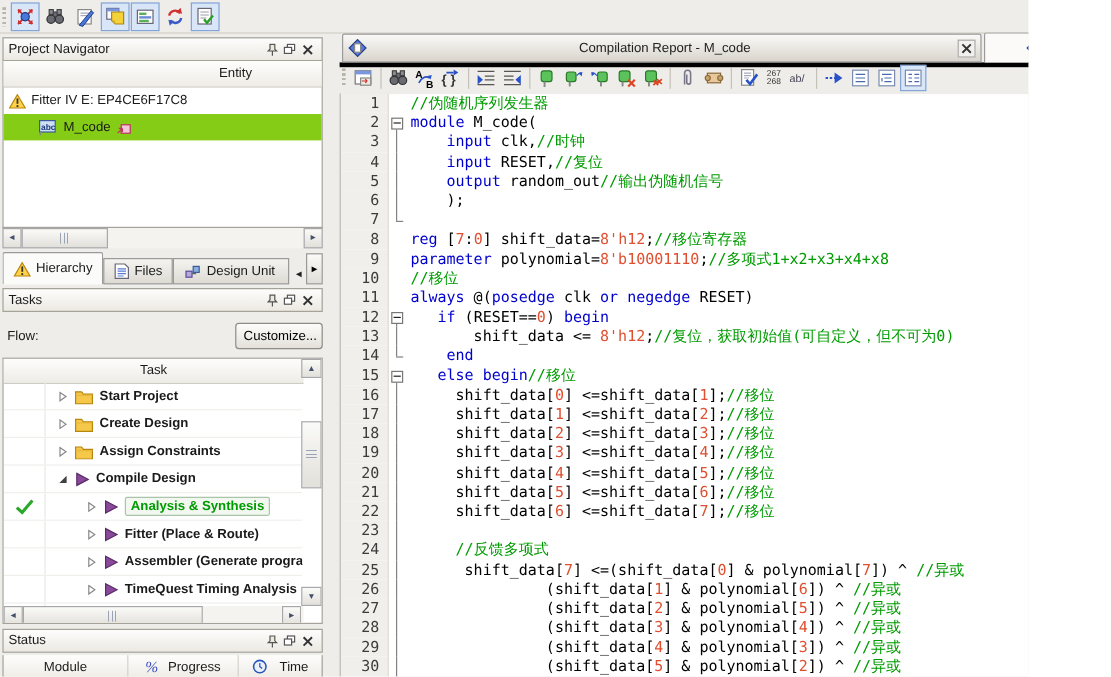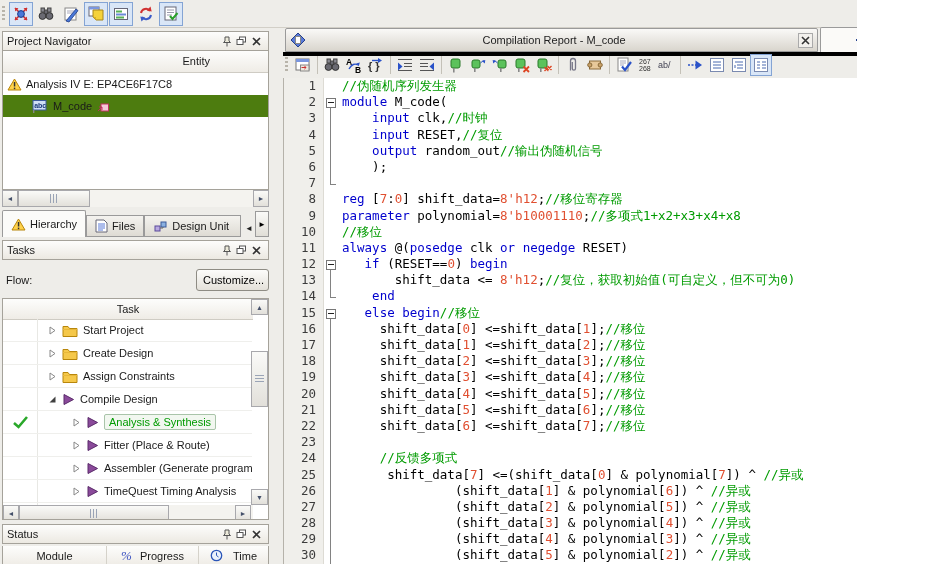--- a/index.html
+++ b/index.html
@@ -20,21 +20,21 @@
   .ptitle .cap{flex:1;}
   .pbtn{width:15px;height:14px;display:flex;align-items:center;justify-content:center;border:none;background:none;padding:0;}
   
   #pn-title{top:31px;}
   #pn-body{position:absolute;left:2px;top:51px;width:267px;height:139px;background:#fff;
            border:1px solid #a5a29a;border-top:none;box-sizing:border-box;}
   #entity-header{height:21px;border-bottom:1px solid #cfccc4;background:linear-gradient(#fdfdfc,#efece6);
                  line-height:21px;text-align:right;padding-right:58px;}
   .trow{height:22px;display:flex;align-items:center;}
   .trow .ic{flex:none;display:flex;margin-right:4px;}
-  #tree-module-row{background:#4d7c0f;}
+  #tree-module-row{background:#84cc16;}
   
   .sb-btn,.sb-thumb{box-sizing:border-box;background:linear-gradient(#fafaf8,#e2e0da);
           border:1px solid #a8a8ac;color:#44506a;font-size:7px;line-height:1;
           display:flex;align-items:center;justify-content:center;}
   .sb-track{background:#f4f3ef;}
   .hsb{position:absolute;display:flex;height:17px;}
   .hsb .sb-btn{width:16px;height:17px;flex:none;}
   .hsb .sb-thumb{height:17px;position:relative;}
   .hsb .sb-thumb i{width:8px;height:9px;background-image:repeating-linear-gradient(to right,#9aa4b6 0 1px,rgba(0,0,0,0) 1px 3px);}
   .vsb .sb-thumb i{width:9px;height:8px;background-image:repeating-linear-gradient(to bottom,#9aa4b6 0 1px,rgba(0,0,0,0) 1px 3px);}
@@ -55,21 +55,21 @@
   #flow-combo .val{flex:1;padding-left:4px;}
   #flow-combo .drop{width:17px;height:100%;border-left:1px solid #7f9db9;
               background:linear-gradient(#f2f7fd,#cfdef2);display:flex;align-items:center;justify-content:center;
               font-size:7px;color:#333;}
   #customize-btn{position:absolute;left:194px;top:7px;width:73px;height:22px;border:1px solid #8e8c84;border-radius:3px;
               background:linear-gradient(#fcfcfa,#e4e1da);font-size:11px;font-family:inherit;}
   #tasks-table{position:absolute;left:2px;top:298px;width:267px;height:222px;background:#fff;
                border:1px solid #a5a29a;box-sizing:border-box;overflow:hidden;}
   #task-header{position:absolute;left:0;top:0;width:250px;height:20px;border-bottom:1px solid #cfccc4;
                background:linear-gradient(#fdfdfc,#efece6);line-height:20px;text-align:center;}
-  #task-rows{position:absolute;left:0;top:20px;width:249px;height:186px;overflow:hidden;}
+  #task-rows{position:absolute;left:0;top:20px;width:249px;height:186px;overflow:hidden;font-weight:bold;}
   .task-row{height:22px;display:flex;align-items:center;border-bottom:1px solid #efefec;}
   .task-check{width:34px;flex:none;border-right:1px solid #e8e8e4;align-self:stretch;
               display:flex;align-items:center;justify-content:center;}
   .task-exp{flex:none;margin-right:5px;display:flex;}
   .task-ic{flex:none;margin-right:5px;display:flex;}
   .task-label{white-space:nowrap;}
   .task-label.sel{color:#009b00;border:1px solid #a9c4a9;background:#f2f7f0;border-radius:2px;padding:1px 4px;}
   #tasks-vsb{position:absolute;right:0;top:0;width:17px;height:206px;}
   #tasks-vsb .sb-btn{width:17px;height:16px;}
   #tasks-vsb .sb-thumb{position:absolute;left:0;top:52px;width:17px;height:56px;justify-content:center;display:flex;align-items:center;}
@@ -217,21 +217,21 @@
   <div id="pn-body">
     <div id="entity-header">Entity</div>
     <div class="trow" style="padding-left:4px;">
       <span class="ic">
           <svg width="15" height="13" viewBox="0 0 15 13" xmlns="http://www.w3.org/2000/svg">
             <path d="M7.5 1 L14 12 H1z" fill="#ffd24a" stroke="#b8860b"></path>
             <rect x="6.8" y="4" width="1.5" height="4.5" fill="#333"></rect>
             <rect x="6.8" y="9.6" width="1.5" height="1.6" fill="#333"></rect>
           </svg>
         </span>
-      <span>Analysis IV E: EP4CE6F17C8</span>
+      <span>Fitter IV E: EP4CE6F17C8</span>
     </div>
     <div class="trow" id="tree-module-row" style="padding-left:28px;">
       <span class="ic">
           <svg width="18" height="14" viewBox="0 0 18 14" xmlns="http://www.w3.org/2000/svg">
             <rect x="2" y="1.5" width="13" height="9.5" fill="#cfe0f5" stroke="#3a5a9a"></rect>
             <text x="3.2" y="9" font-size="7" fill="#1a3a7a" font-weight="bold" font-family="Liberation Sans,sans-serif">abc</text>
             <rect x="2" y="11" width="1.4" height="3" fill="#888"></rect>
           </svg>
         </span>
       <span style="margin-right:4px;">M_code</span>

